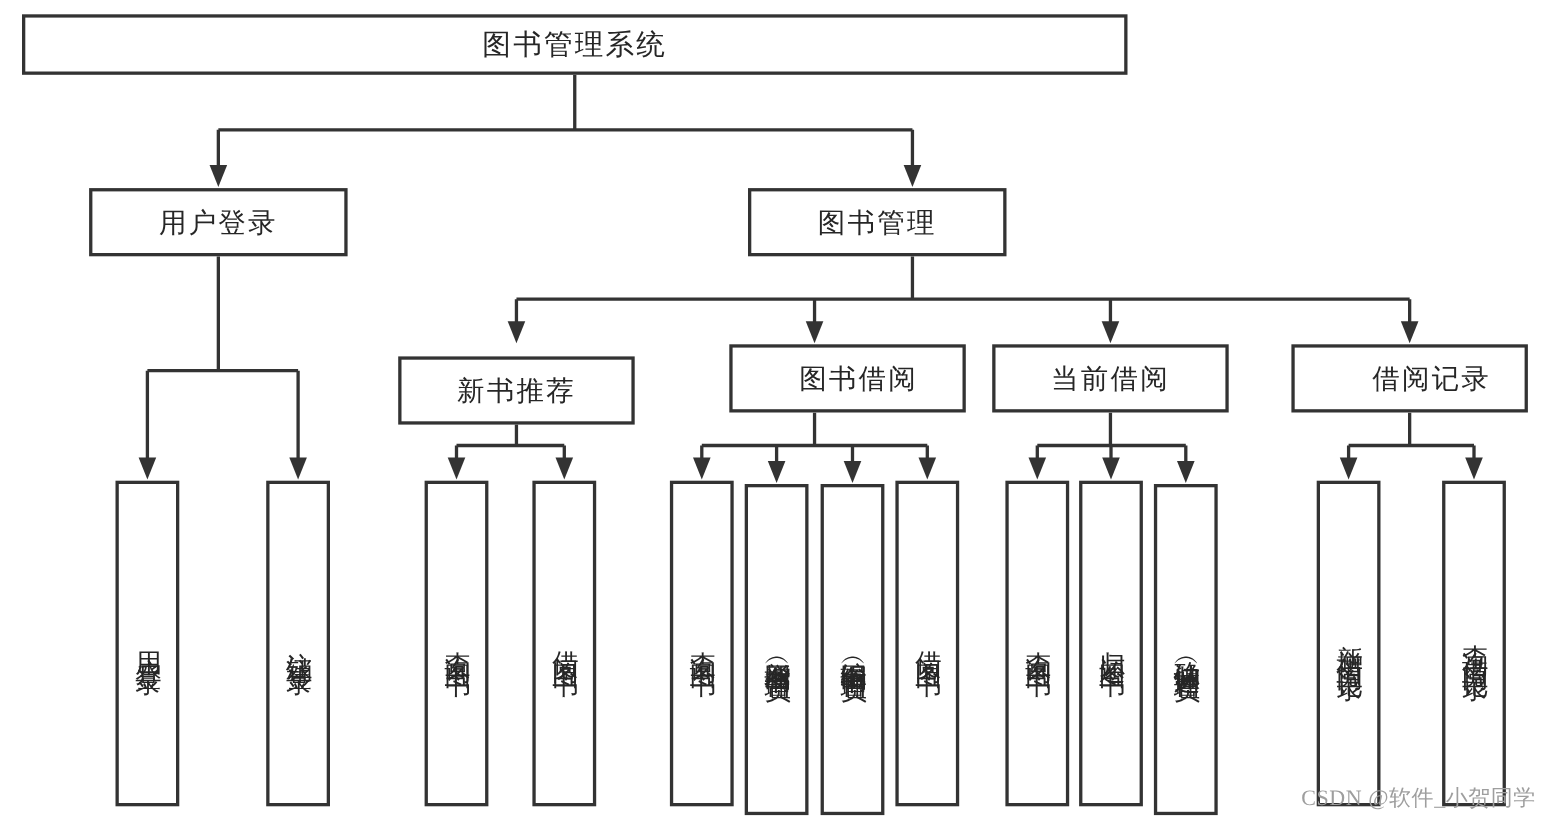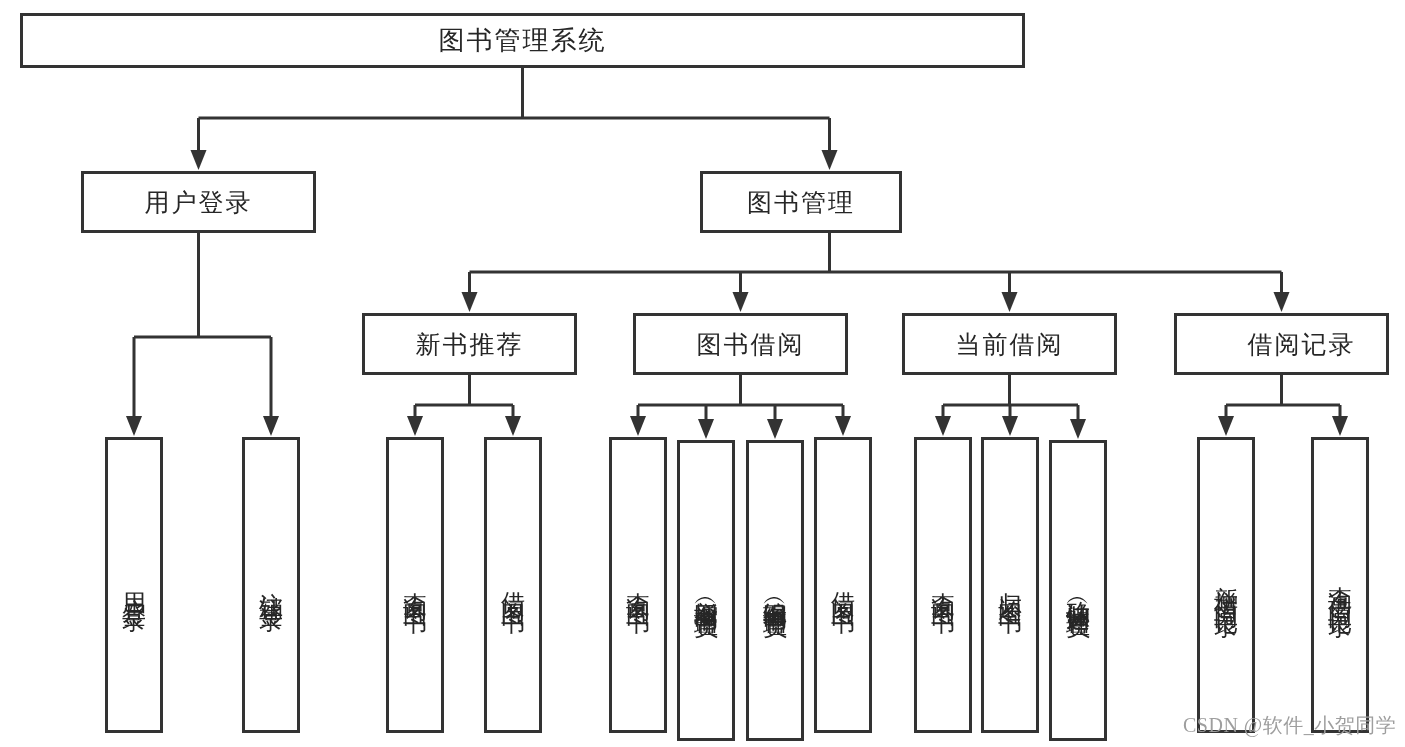--- a/index.html
+++ b/index.html
@@ -119,24 +119,24 @@
     <polygon fill="#333333" points="935,416 951,416 943,436"></polygon>
     <polygon fill="#333333" points="1002,416 1018,416 1010,436"></polygon>
     <polygon fill="#333333" points="1070,419 1086,419 1078,439"></polygon>
     <polygon fill="#333333" points="1218,416 1234,416 1226,436"></polygon>
     <polygon fill="#333333" points="1332,416 1348,416 1340,436"></polygon>
   </svg>
 
   <div class="node h-node root-node" style="left:20px; top:13px; width:1005px; height:55px;">图书管理系统</div>
 
   <div class="node h-node" style="left:81px; top:171px; width:235px; height:62px;">用户登录</div>
-  <div class="node h-node" style="left:700px; top:171px; width:202px; height:62px;">图书管理</div>
+  <div class="node h-node" style="left:680px; top:171px; width:235px; height:62px;">图书管理</div>
 
-  <div class="node h-node" style="left:362px; top:313px; width:215px; height:62px;">新书推荐</div>
-  <div class="node h-node" style="left:633px; top:313px; width:215px; height:62px;padding-left:20px;">图书借阅</div>
+  <div class="node h-node" style="left:362px; top:324px; width:215px; height:62px;">新书推荐</div>
+  <div class="node h-node" style="left:663px; top:313px; width:215px; height:62px;padding-left:20px;">图书借阅</div>
   <div class="node h-node" style="left:902px; top:313px; width:215px; height:62px;font-family:Liberation Mono, monospace;">当前借阅</div>
   <div class="node h-node" style="left:1174px; top:313px; width:215px; height:62px;padding-left:40px;">借阅记录</div>
 
   <div class="node v-node" style="left:105px; top:437px; width:58px; height:296px;">用户登录</div>
   <div class="node v-node" style="left:242px; top:437px; width:58px; height:296px;">注销登录</div>
 
   <div class="node v-node" style="left:386px; top:437px; width:58px; height:296px;">查询图书</div>
   <div class="node v-node" style="left:484px; top:437px; width:58px; height:296px;">借阅图书</div>
 
   <div class="node v-node" style="left:609px; top:437px; width:58px; height:296px;">查询图书</div>

